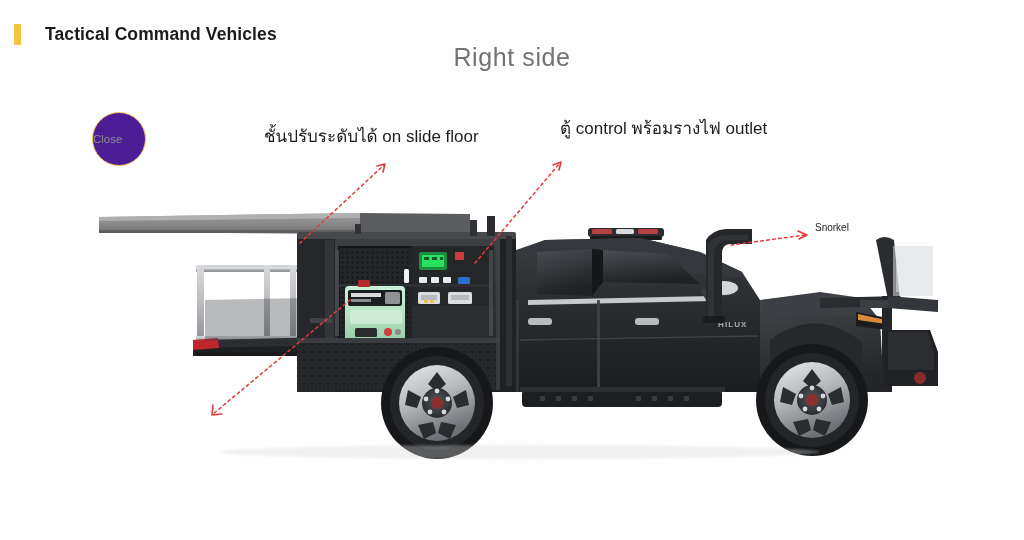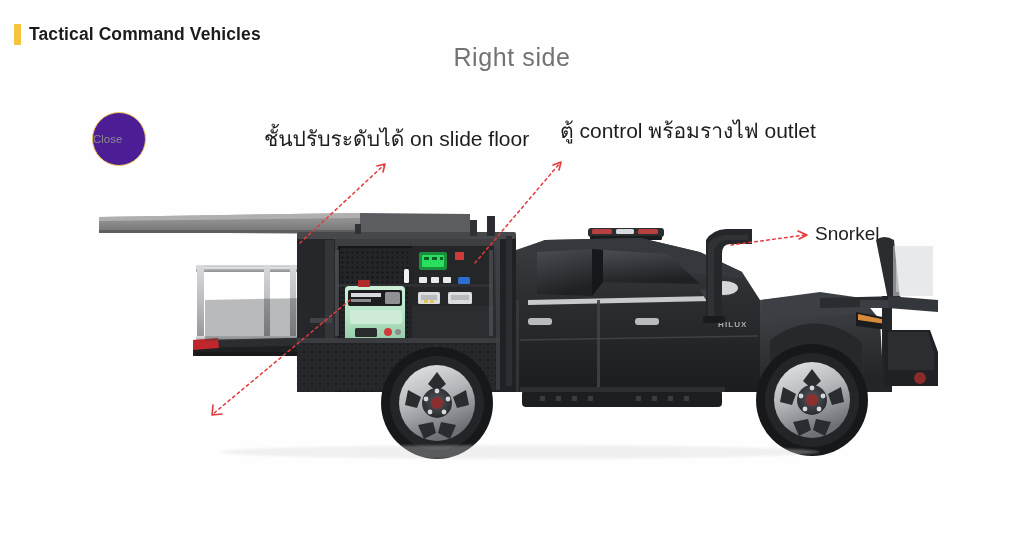--- a/index.html
+++ b/index.html
@@ -7,47 +7,47 @@
     width:1024px;height:540px;
     background:#ffffff;
     font-family:"Liberation Sans","DejaVu Sans",sans-serif;
     overflow:hidden;
     position:relative;
     -webkit-font-smoothing:antialiased;
   }
   .stage{position:absolute;inset:0;background:#fefefe;}
 
   
-  .hdr{position:absolute;left:14px;top:24px;display:flex;align-items:center;gap:8px;}
+  .hdr{position:absolute;left:14px;top:24px;display:flex;align-items:center;gap:24px;}
   .hdr-bar{width:7px;height:21px;background:#f5c43c;border-radius:1px;}
   .hdr-title{font-size:17.5px;font-weight:bold;color:#1b1b1b;letter-spacing:.1px;white-space:nowrap;}
 
   .slide-title{
     position:absolute;left:0;right:0;top:43px;text-align:center;
     font-size:25px;color:#737373;font-weight:400;letter-spacing:.6px;
   }
 
   
   .close-btn{
     position:absolute;left:92px;top:112px;width:52px;height:52px;border-radius:50%;
     border:1.4px solid #f2c75c;background:#4c1d95;
     display:flex;align-items:center;justify-content:flex-start;
     font-size:11.5px;color:#8d8d8d;cursor:pointer;
   }
 
   
   .lbl{position:absolute;color:#1d1d1d;}
-  .lbl .hd{font-size:21px;line-height:1.25;white-space:nowrap;}
+  .lbl .hd{font-size:17px;line-height:1.25;white-space:nowrap;}
   .lbl .sub{font-size:11.5px;color:#2a2a2a;margin-top:7px;white-space:nowrap;padding-left:14px;position:relative;}
   .lbl .sub::before{content:"•";position:absolute;left:2px;top:-1px;font-size:12px;color:#2a2a2a;}
 
   #lbl-shelf{left:264px;top:126px;}
   #lbl-control{left:560px;top:118px;}
   #lbl-snorkel{left:815px;top:222px;}
-  #lbl-snorkel .hd{font-size:19px;}
+  #lbl-snorkel .hd{font-size:10px;}
   #lbl-gen{left:130px;top:434px;}
   #lbl-gen .sub{padding-left:20px;}
   #lbl-gen .sub::before{left:6px;}
 
   
   .arrows{position:absolute;inset:0;pointer-events:none;}
 
   
   .veh{position:absolute;left:0;top:0;}
 </style>

